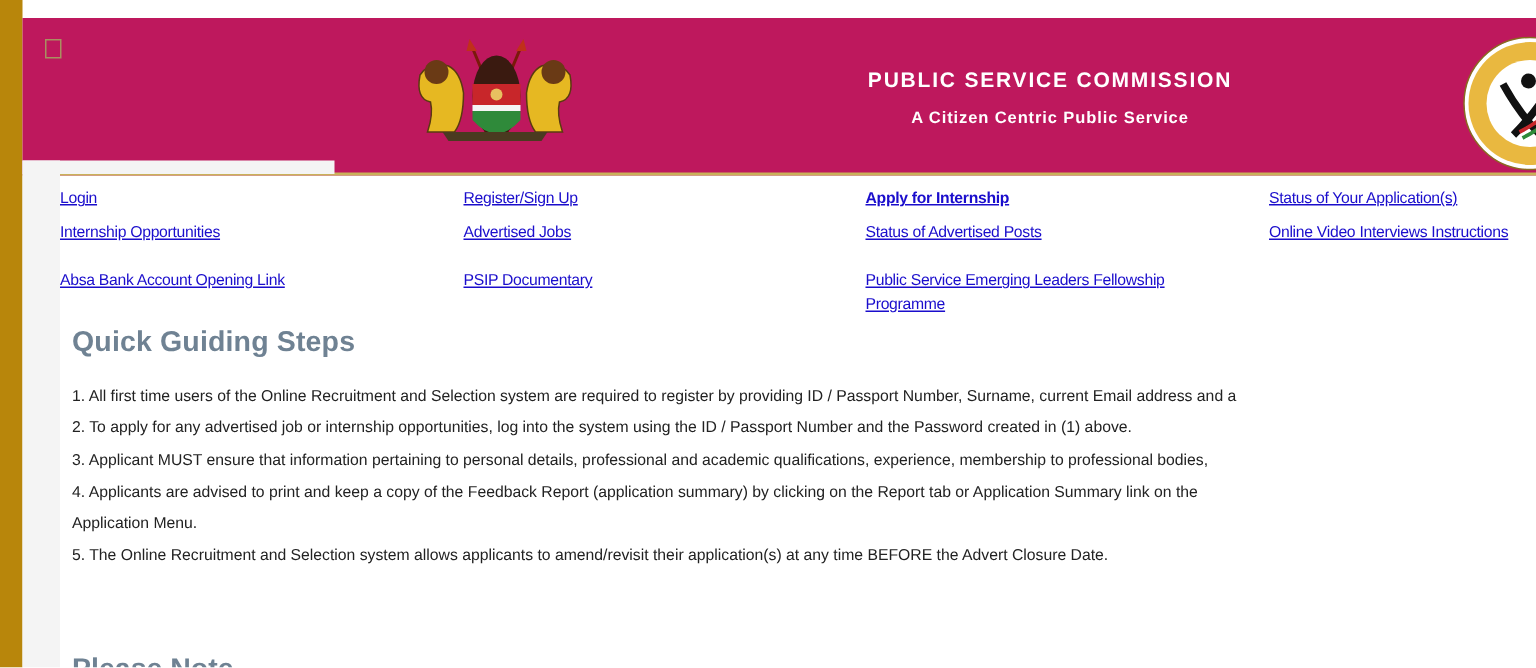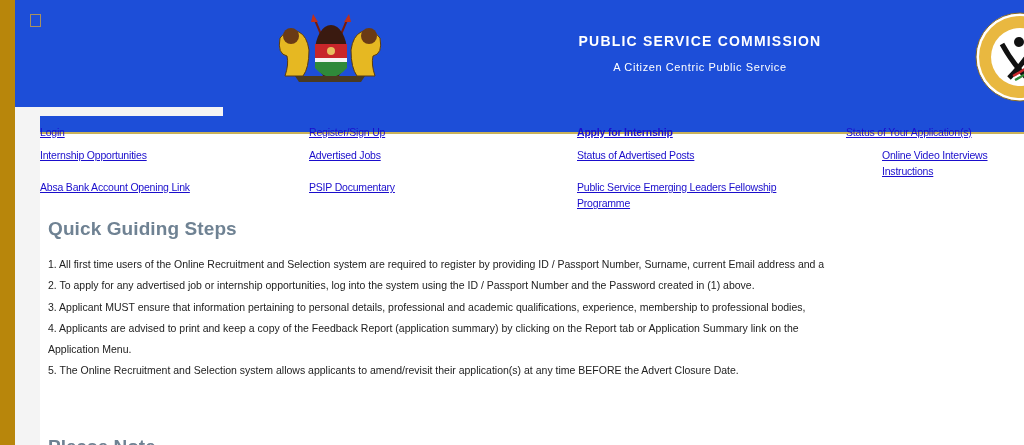--- a/index.html
+++ b/index.html
@@ -7,41 +7,41 @@
   body {
     font-family: "Liberation Sans", sans-serif;
     background: #ffffff;
     position: relative;
   }
   .left-rail {
     position: absolute; left: 0; top: 0; width: 15px; height: 445px;
     background: #b8860b;
   }
   .header {
-    position: absolute; left: 15px; top: 0; width: 1009px; height: 134px;
-    background: #1d4ed8;
+    position: absolute; left: 15px; top: 12px; width: 1009px; height: 105px;
+    background: #be185d;
     border-bottom: 2px solid #c9b25a;
   }
   .checkbox-tiny {
     position: absolute; left: 15px; top: 14px; width: 11px; height: 13px;
     border: 1px solid #a89060;
     background: transparent;
   }
   .coat-of-arms {
     position: absolute; left: 250px; top: 10px; width: 130px; height: 75px;
   }
   .title-block {
     position: absolute; left: 520px; top: 33px; width: 330px; text-align: center;
     color: #ffffff;
   }
   .title-block .title {
     font-size: 14px; font-weight: bold; letter-spacing: 1.2px;
   }
   .title-block .subtitle {
-    font-size: 11px; font-weight: normal; margin-top: 12px; letter-spacing: 0.6px;
+    font-size: 11px; font-weight: bold; margin-top: 12px; letter-spacing: 0.6px;
   }
   .psc-logo {
     position: absolute; left: 960px; top: 12px; width: 90px; height: 90px;
   }
   .gray-strip {
     position: absolute; left: 15px; top: 107px; width: 25px; height: 338px;
     background: #f4f4f4;
   }
   .gray-top {
     position: absolute; left: 15px; top: 107px; width: 208px; height: 9px;
@@ -126,21 +126,21 @@
 
 <nav class="nav-grid">
   <a class="nav-link" style="left:0px; top:0px;">Login</a>
   <a class="nav-link" style="left:269px; top:0px;">Register/Sign Up</a>
   <a class="nav-link" style="left:537px; top:0px;font-weight:bold;">Apply for Internship</a>
   <a class="nav-link" style="left:806px; top:0px;">Status of Your Application(s)</a>
 
   <a class="nav-link" style="left:0px; top:23px;">Internship Opportunities</a>
   <a class="nav-link" style="left:269px; top:23px;text-align:right;">Advertised Jobs</a>
   <a class="nav-link" style="left:537px; top:23px;">Status of Advertised Posts</a>
-  <a class="nav-link" style="left:842px; top:23px;">Online Video Interviews Instructions</a>
+  <a class="nav-link" style="left:806px; top:23px;">Online Video Interviews Instructions</a>
 
   <a class="nav-link" style="left:0px; top:55px;">Absa Bank Account Opening Link</a>
   <a class="nav-link" style="left:269px; top:55px;">PSIP Documentary</a>
   <a class="nav-link" style="left:537px; top:55px;">Public Service Emerging Leaders Fellowship</a>
   <a class="nav-link" style="left:537px; top:71px;">Programme</a>
 </nav>
 
 <main class="content">
   <h2 class="section-heading">Quick Guiding Steps</h2>
   <div class="steps">

